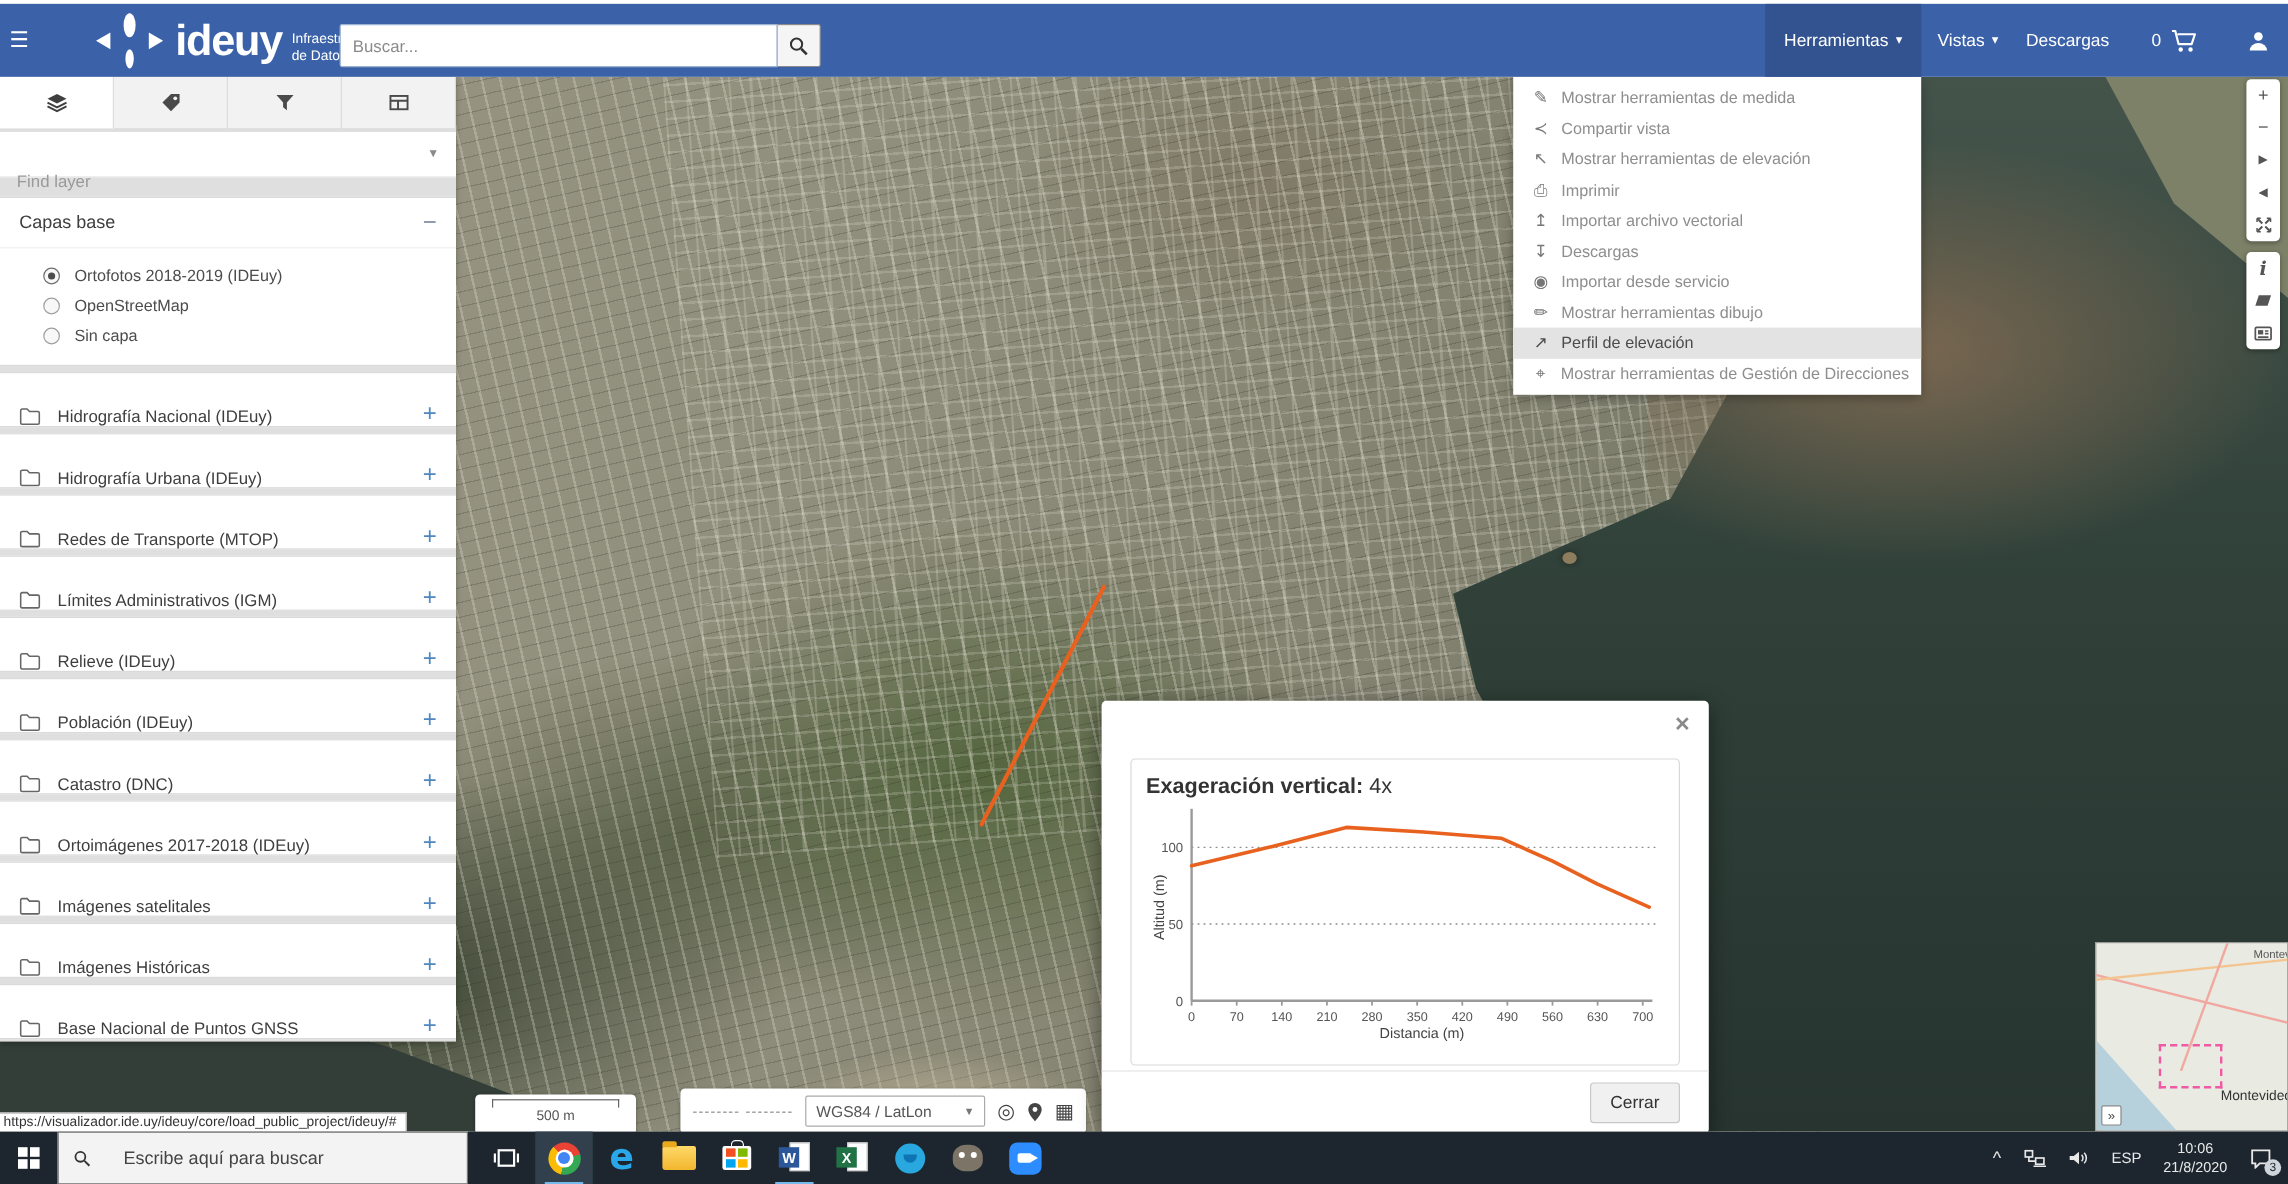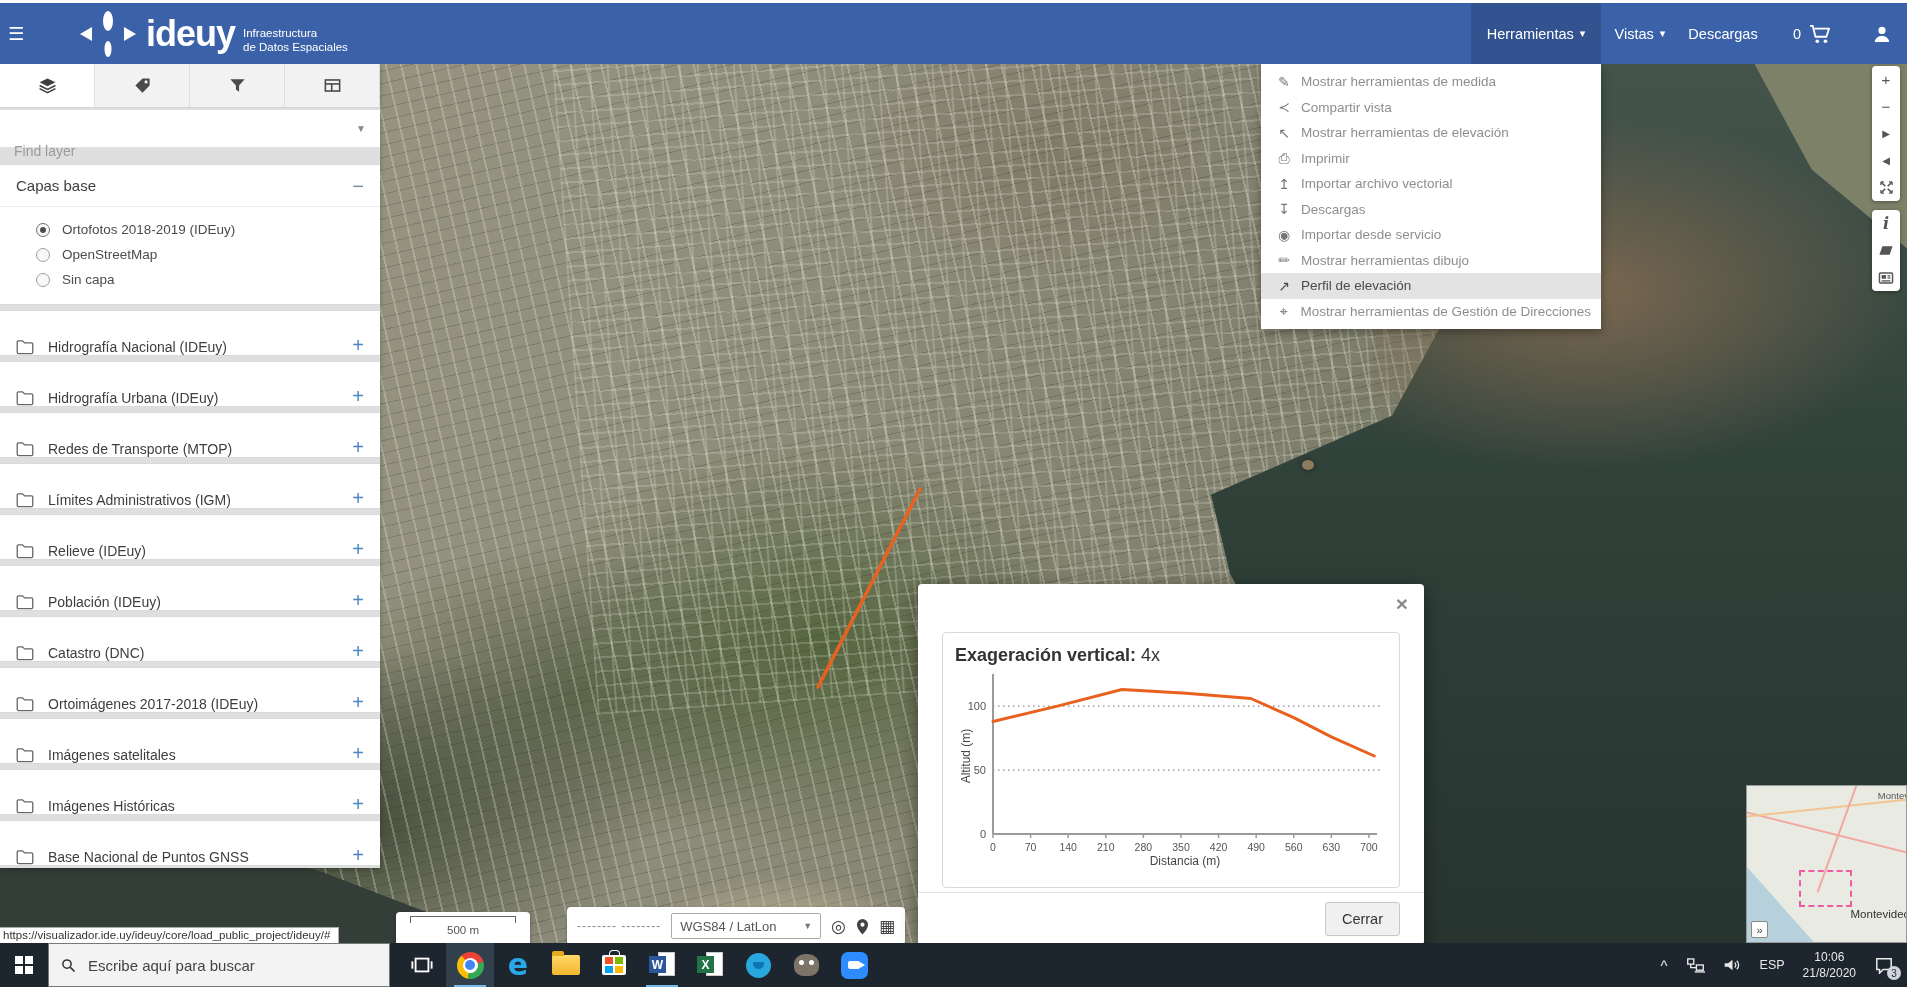--- a/index.html
+++ b/index.html
@@ -122,21 +122,21 @@
   .mm-rect { position:absolute; left:52px; top:84px; width:53px; height:37px; border:2px dashed #f05aa5; }
   .mm-city { position:absolute; right:-4px; bottom:22px; font-size:11.5px; color:#333; white-space:nowrap; }
   .mm-top { position:absolute; right:-3px; top:4px; font-size:9.5px; color:#555; white-space:nowrap; }
   .mm-expand { position:absolute; left:4px; bottom:4px; width:17px; height:17px; background:#fff; border:1px solid #888; border-radius:2px; font-size:11px; color:#444; display:flex; align-items:center; justify-content:center; cursor:pointer; }
 
   
   .taskbar { position:absolute; left:0; top:943px; width:1907px; height:44px; background:#1d262e; z-index:100; display:flex; align-items:center; }
   .startbtn { width:48px; height:44px; display:flex; align-items:center; justify-content:center; cursor:pointer; }
   .winlogo { display:grid; grid-template-columns:8px 8px; grid-template-rows:8px 8px; gap:1.5px; }
   .winlogo span { background:#fff; }
-  .tb-search { width:342px; height:44px; background:#f3f3f3; border:1px solid #777; display:flex; align-items:center; padding:0 12px; gap:12px; cursor:text; }
+  .tb-search { width:342px; height:44px; background:#f3f3f3; border:1px solid #777; display:flex; align-items:center; padding:0 12px; gap:27px; cursor:text; }
   .tb-search span { font-size:15px; color:#444; }
   .tb-icons { display:flex; height:44px; margin-left:8px; }
   .tbi { width:48px; height:44px; display:flex; align-items:center; justify-content:center; cursor:pointer; position:relative; }
   .tbi.open::after { content:""; position:absolute; left:8px; bottom:0; width:32px; height:2.5px; background:#76b9ed; }
   .tbi.focus { background:#31404c; }
   .chrome-o { width:27px; height:27px; border-radius:50%; background:conic-gradient(from -45deg,#ea4335 0 33%,#34a853 0 66%,#fbbc05 0 100%); position:relative; }
   .chrome-o::before { content:""; position:absolute; left:6px; top:6px; width:15px; height:15px; border-radius:50%; background:#fff; }
   .chrome-o::after { content:""; position:absolute; left:8.5px; top:8.5px; width:10px; height:10px; border-radius:50%; background:#4285f4; }
   .edge-e { font-size:30px; font-weight:bold; color:#2aa7e8; font-family:"DejaVu Sans",sans-serif; line-height:1; }
   .fold-exp { width:28px; height:20px; background:linear-gradient(180deg,#ffd968,#f3b62f); border-radius:2px; position:relative; }
@@ -194,20 +194,29 @@
         <polygon points="58,25 46,18 46,32" fill="#fff"></polygon>
         <ellipse cx="30" cy="12" rx="5" ry="10" fill="#fff"></ellipse>
         <ellipse cx="30" cy="40" rx="3.5" ry="8" fill="#fff"></ellipse>
       </svg>
       <span class="brand-text">ideuy</span>
       <span class="brand-sub">
         <span>Infraestructura</span><br>
         <span>de Datos Espaciales</span>
       </span>
     </div>
+    <div class="searchwrap">
+      <input class="search-input" placeholder="Buscar..." style="">
+      <div class="search-btn">
+        <svg width="17" height="17" viewBox="0 0 20 20">
+          <circle cx="8" cy="8" r="5.5" fill="none" stroke="#333" stroke-width="2"></circle>
+          <line x1="12.5" y1="12.5" x2="18" y2="18" stroke="#333" stroke-width="2.5"></line>
+        </svg>
+      </div>
+    </div>
     <div class="navmenu">
       <div class="navitem ni-tools">
         <span>Herramientas</span>
         <span class="caret">▾</span>
       </div>
       <div class="navitem ni-vistas">
         <span>Vistas</span>
         <span class="caret">▾</span>
       </div>
       <div class="navitem ni-desc">

